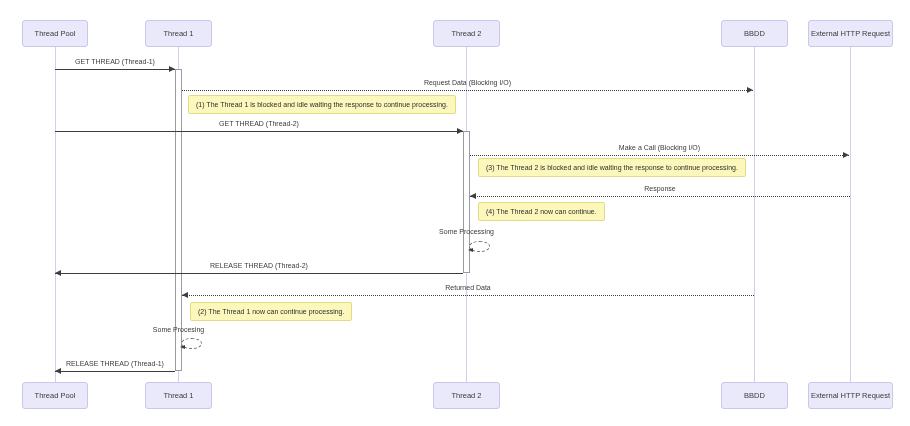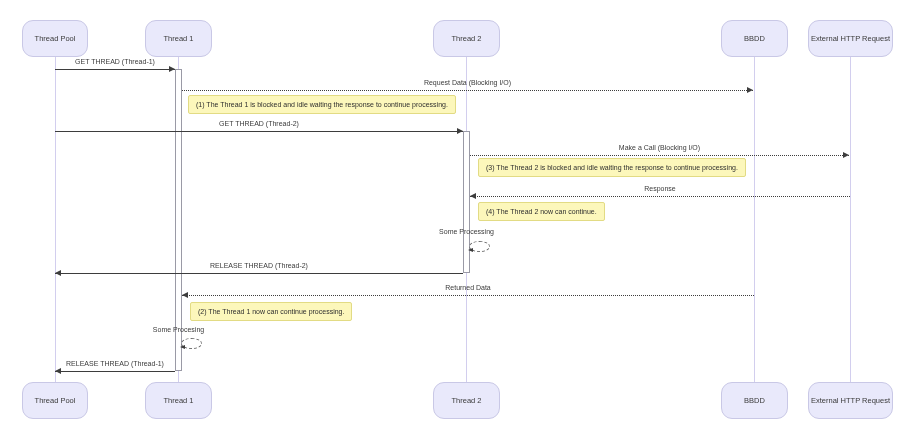--- a/index.html
+++ b/index.html
@@ -1,24 +1,24 @@
 <!DOCTYPE html>
 <html><head>
 <meta charset="utf-8">
 <style>
   html,body{margin:0;padding:0;background:#ffffff;}
   #stage{
     position:relative;width:910px;height:426px;overflow:hidden;background:#ffffff;
     font-family:"Liberation Sans", sans-serif;
   }
   .actor-box{
-    position:absolute;height:37px;box-sizing:border-box;
+    position:absolute;height:27px;box-sizing:border-box;
     display:flex;align-items:center;justify-content:center;
     background:var(--actor-fill);border:1px solid var(--actor-border);
-    border-radius:11px;font-size:7.5px;color:var(--text);white-space:nowrap;
+    border-radius:3px;font-size:7.5px;color:var(--text);white-space:nowrap;
   }
   .lifeline{position:absolute;width:1px;background:var(--lifeline);}
   .activation{
     position:absolute;width:7px;box-sizing:border-box;
     background:#ffffff;border:1px solid #9a9aa6;
   }
   .msg-line{position:absolute;height:0;}
   .msg-line.solid{border-top:1px solid var(--line);}
   .msg-line.dotted{border-top:1px dotted var(--line);}
   .arrowhead{

